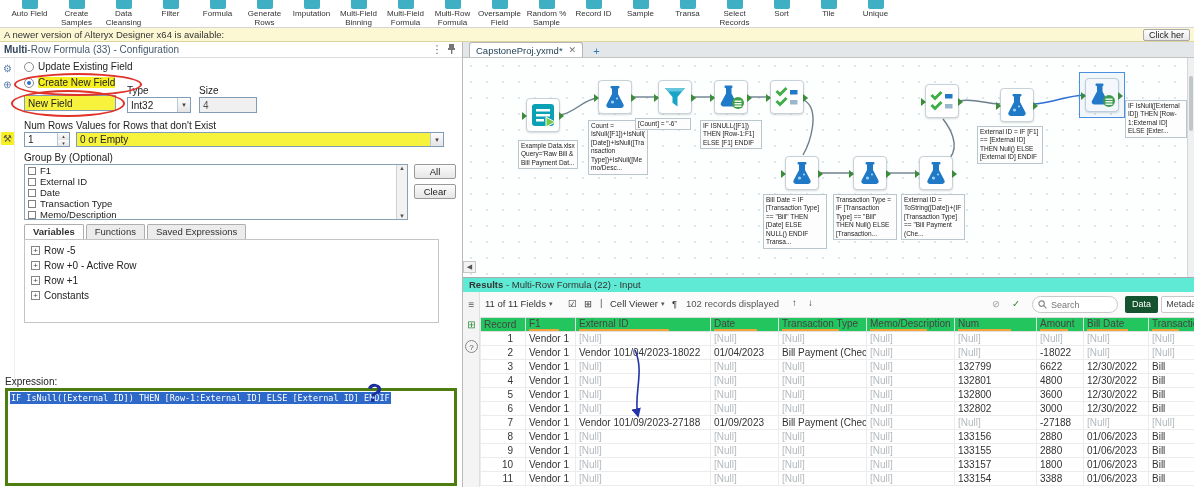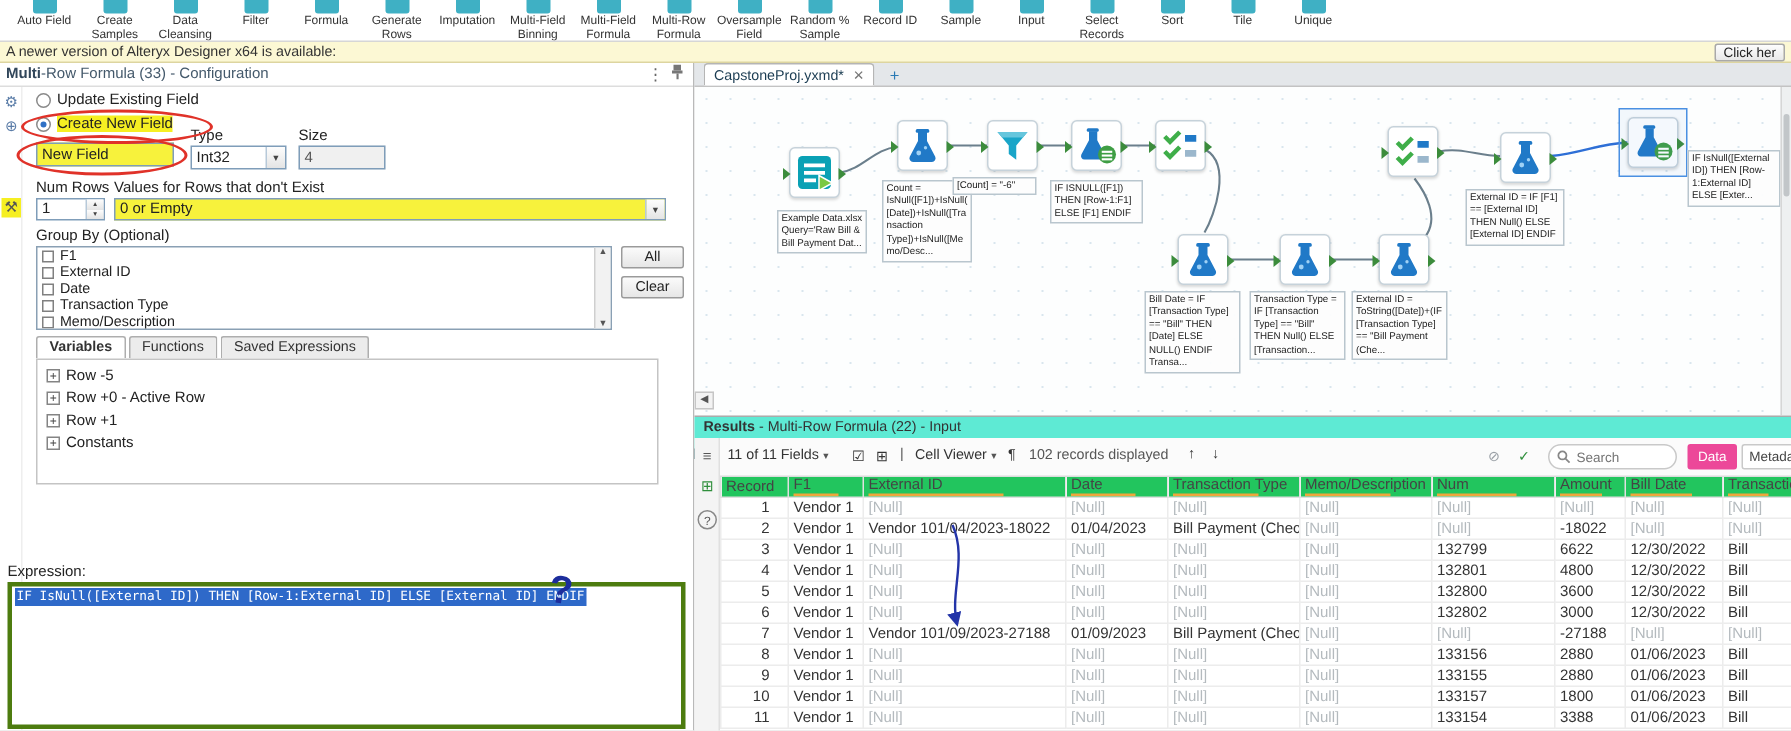--- a/index.html
+++ b/index.html
@@ -86,21 +86,21 @@
   .res-toolbar { position:absolute; left:17px; top:14px; width:714px; height:26px; background:#fbfbfb; border-bottom:1px solid #dcdcdc; }
   .rt { position:absolute; font-size:9.5px; color:#333; display:flex; align-items:center; gap:3px; cursor:pointer; }
   .rt .car { font-size:7px; color:#555; }
   .rt-static { cursor:default; color:#555; }
   .res-strip { position:absolute; left:0; top:14px; width:17px; height:196px; background:#f4f4f4; border-right:1px solid #e0e0e0; }
   .rs-ic { position:absolute; left:2px; width:13px; height:13px; text-align:center; font-size:10px; line-height:13px; color:#555; cursor:pointer; }
   .rs-ic.green { color:#2f8f3c; }
   .circle-q { border:1px solid #888; border-radius:50%; font-size:8px; }
   .search { position:absolute; left:552px; top:4px; width:86px; height:17px; border:1px solid #c9c9c9; border-radius:9px; background:#fff; display:flex; align-items:center; padding:0 5px; gap:4px; }
   .search input { border:none; outline:none; width:60px; font-size:9px; font-family:"Liberation Sans",sans-serif; color:#333; background:transparent; }
-  .btn-data { position:absolute; left:645px; top:4px; width:33px; height:17px; background:#ec4899; color:#fff; font-size:9px; text-align:center; line-height:16px; border-radius:2px; cursor:pointer; }
+  .btn-data { position:absolute; left:645px; top:4px; width:33px; height:17px; background:#14532d; color:#fff; font-size:9px; text-align:center; line-height:16px; border-radius:2px; cursor:pointer; }
   .btn-meta { position:absolute; left:681px; top:4px; width:48px; height:17px; background:#fff; border:1px solid #c9c9c9; color:#444; font-size:9px; text-align:center; line-height:15px; border-radius:2px; cursor:pointer; }
 
   table.grid { position:absolute; left:17px; top:40px; width:714px; border-collapse:collapse; table-layout:fixed; font-size:10px; }
   table.grid th { background:#22c55e; border:1px solid #e0e0e0; border-top:none; font-weight:normal; color:#444; text-align:left; padding:0 3px; height:13px; white-space:nowrap; overflow:hidden; }
   table.grid th .bar { height:2px; background:#f0a63c; width:70%; margin-top:0; }
   table.grid td { border:1px solid #ececec; padding:0 3px; height:14px; color:#333; white-space:nowrap; overflow:hidden; cursor:default; }
   table.grid td.null { color:#b4babe; }
   table.grid td.rec { text-align:right; padding-right:12px; color:#333; }
 
   .blue-arrow { position:absolute; pointer-events:none; }
@@ -199,21 +199,21 @@
     <div class="tb-tool">
       <span class="tb-icon"></span>
       <span class="tb-label">Record ID</span>
     </div>
     <div class="tb-tool">
       <span class="tb-icon"></span>
       <span class="tb-label">Sample</span>
     </div>
     <div class="tb-tool">
       <span class="tb-icon"></span>
-      <span class="tb-label">Input</span>
+      <span class="tb-label">Transa</span>
     </div>
     <div class="tb-tool">
       <span class="tb-icon"></span>
       <span class="tb-label">Select Records</span>
     </div>
     <div class="tb-tool">
       <span class="tb-icon"></span>
       <span class="tb-label">Sort</span>
     </div>
     <div class="tb-tool">

